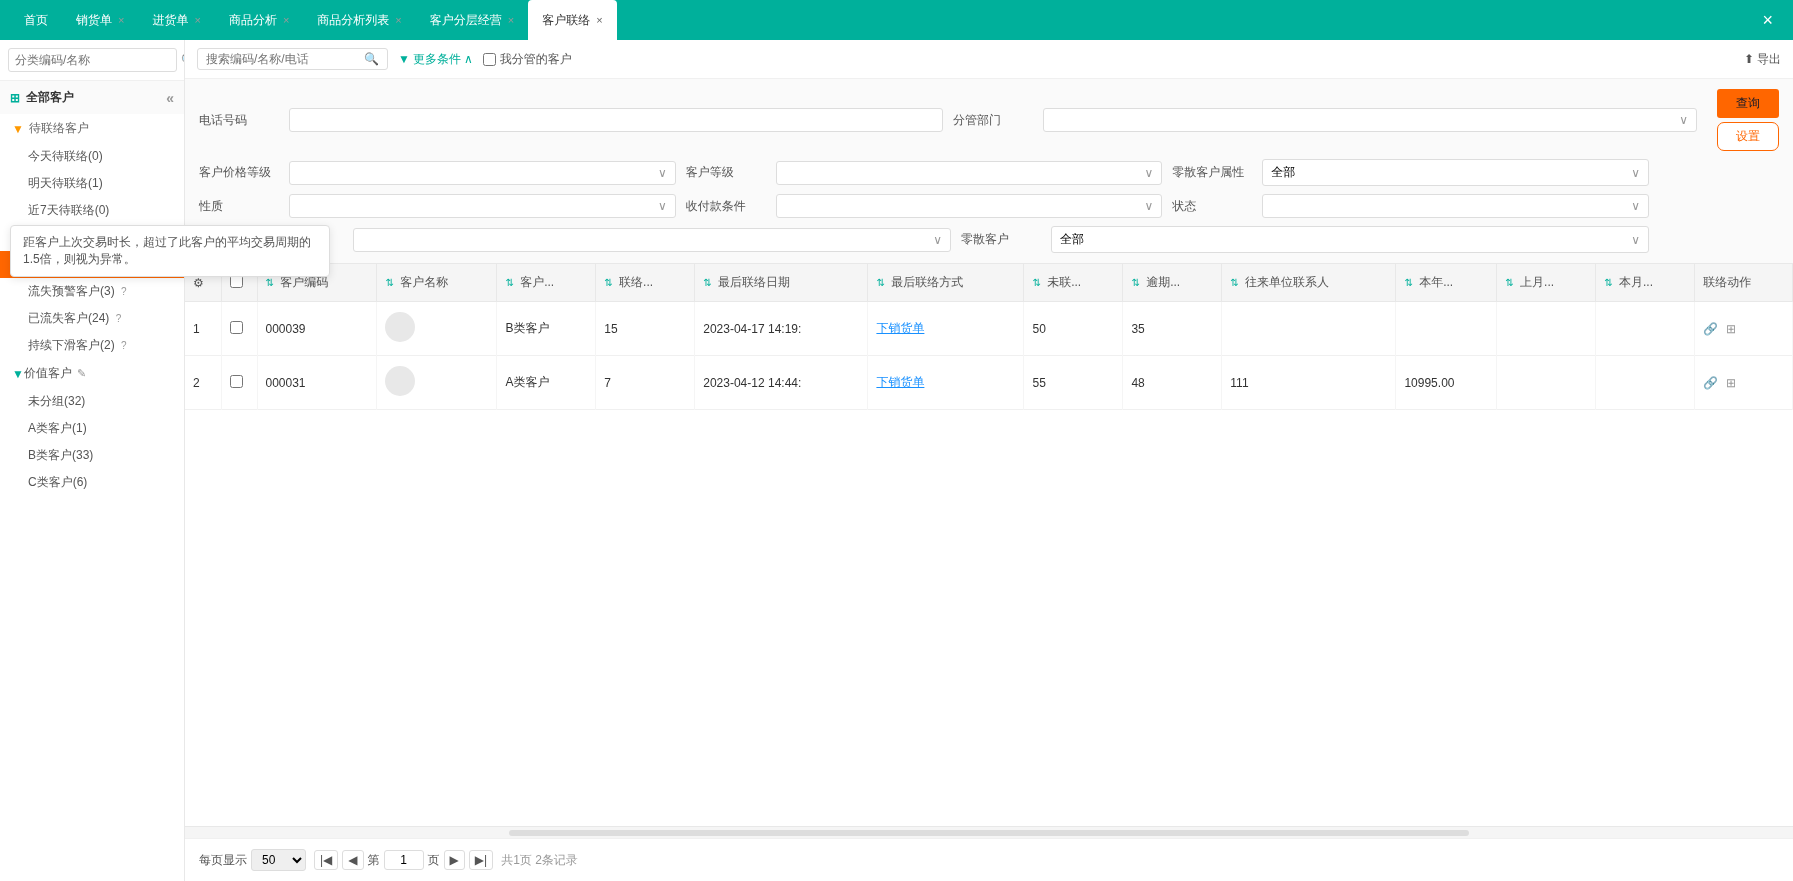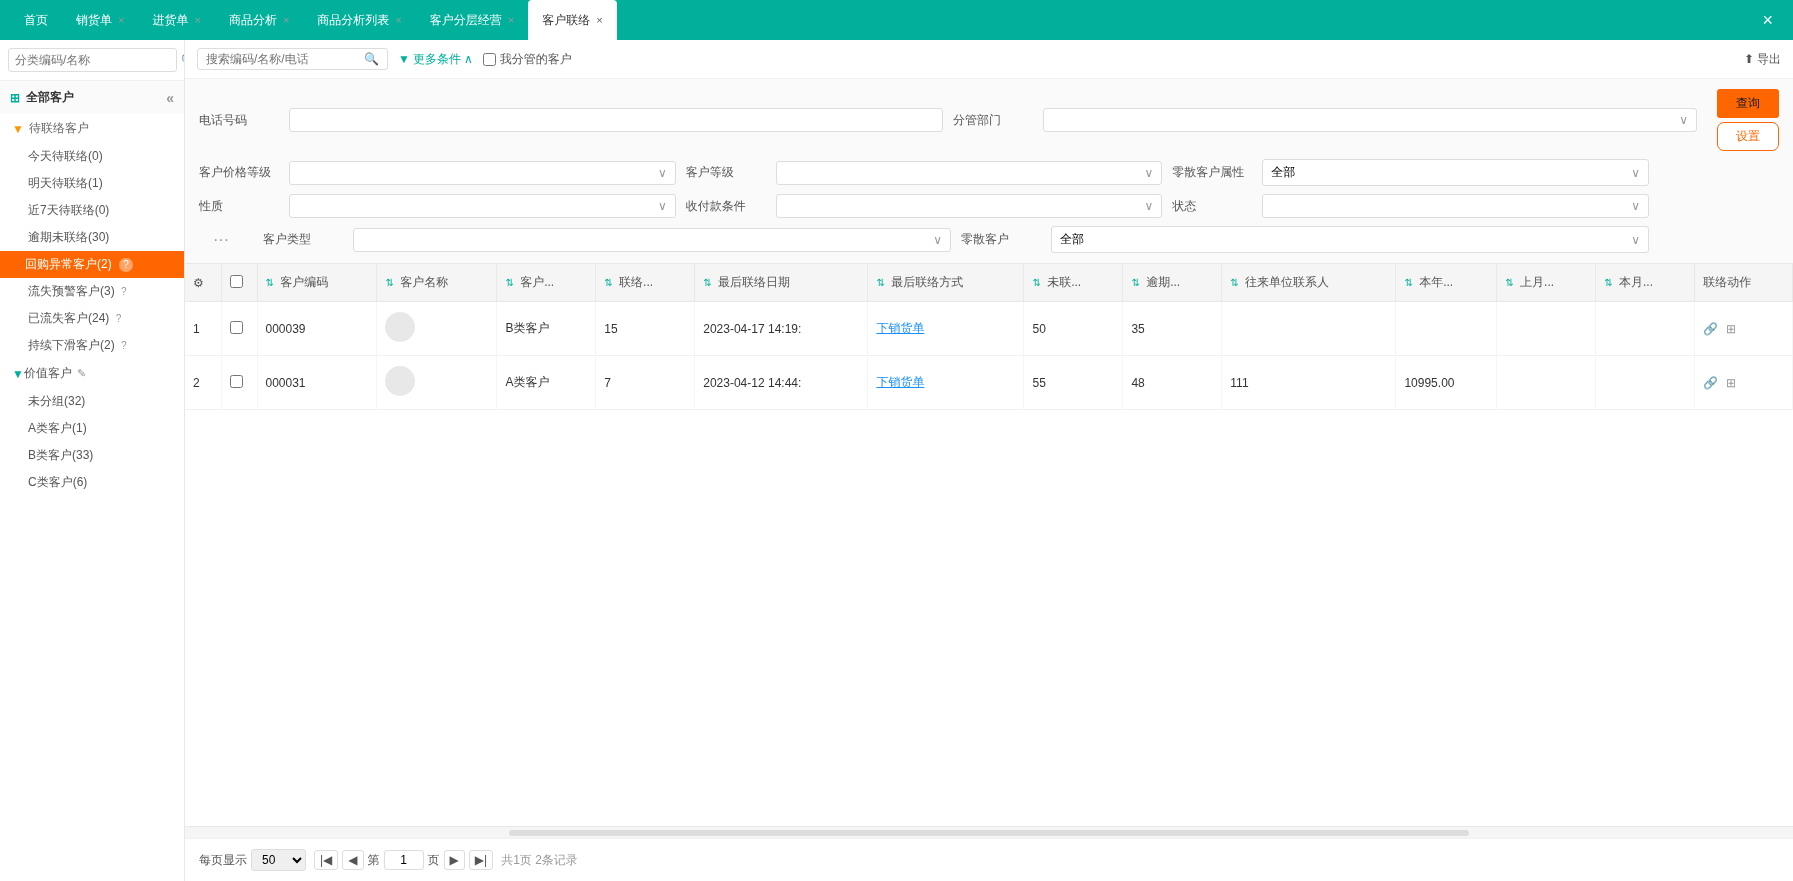--- a/index.html
+++ b/index.html
@@ -619,20 +619,23 @@
           <span class="filter-label">零散客户</span>
           <div class="filter-select">
             <span>全部</span>
             <span class="chevron">∨</span>
           </div>
         </div>
         <div style="width:120px;"></div>
       </div>
     </div>
 
+    <div class="tooltip-box">
+      <span>距客户上次交易时长，超过了此客户的平均交易周期的1.5倍，则视为异常。</span>
+    </div>
 
     <div class="table-area" style="position:relative;">
       <table>
         <thead>
           <tr>
             <th style="width:36px;">
               <span>⚙</span>
             </th>
             <th style="width:36px;">
               <input type="checkbox" class="checkbox-input" style="">

